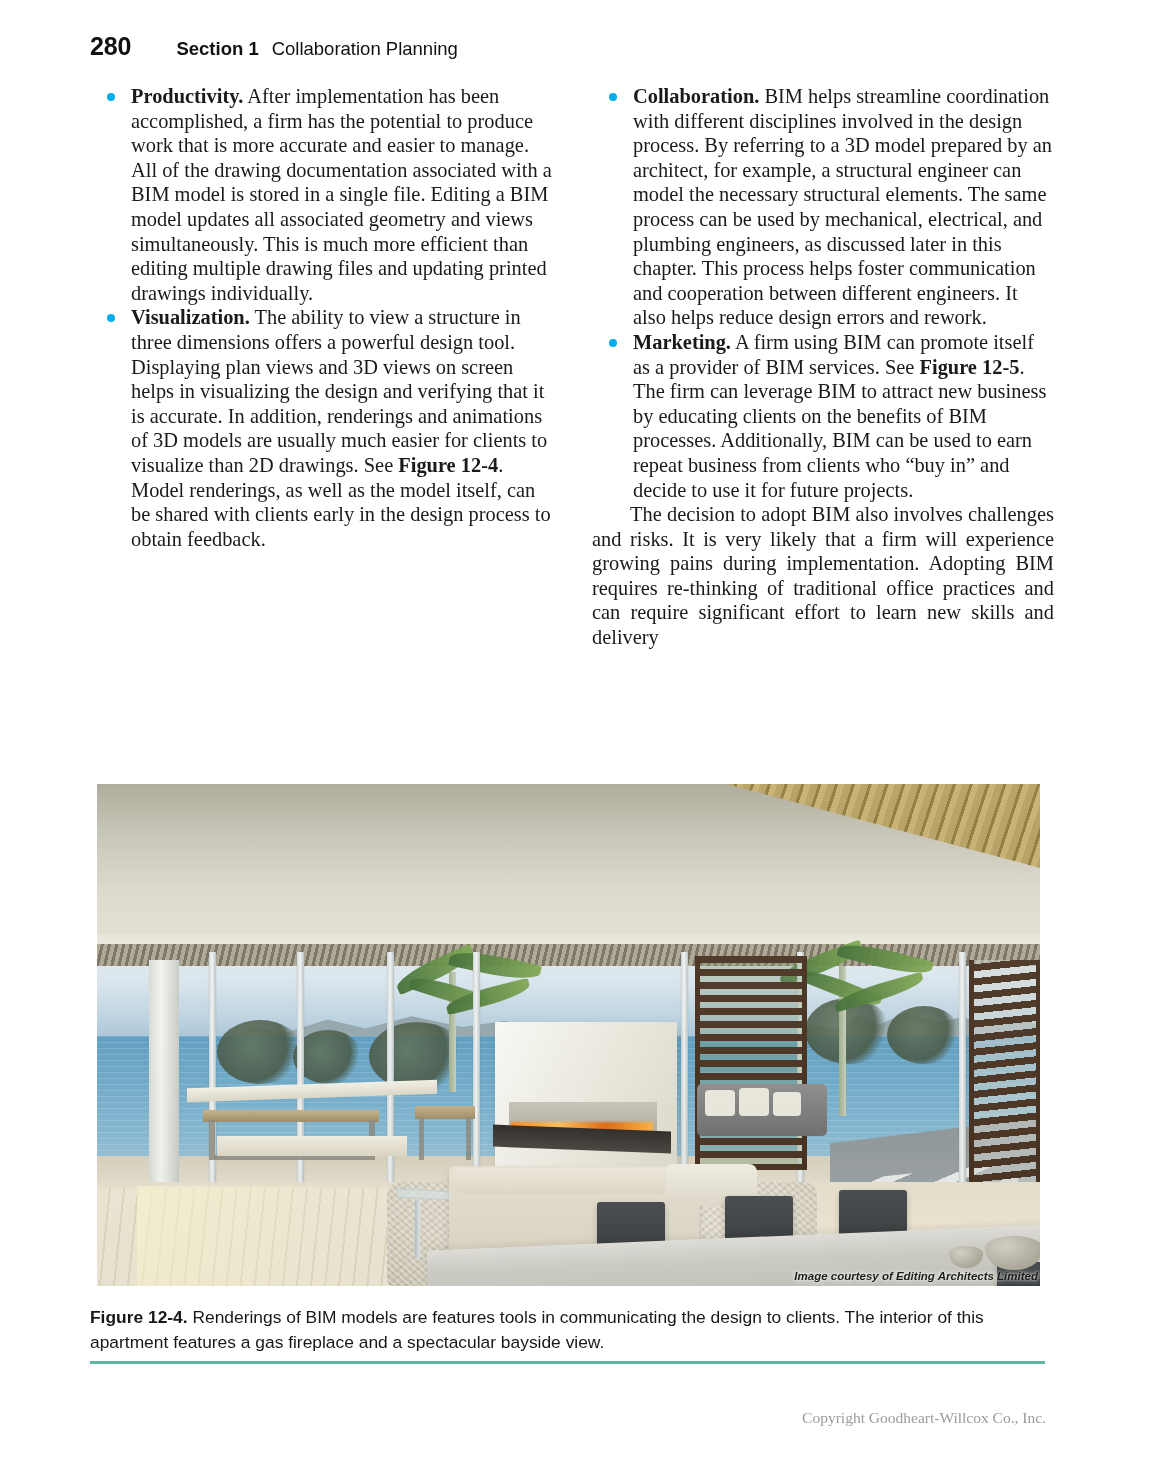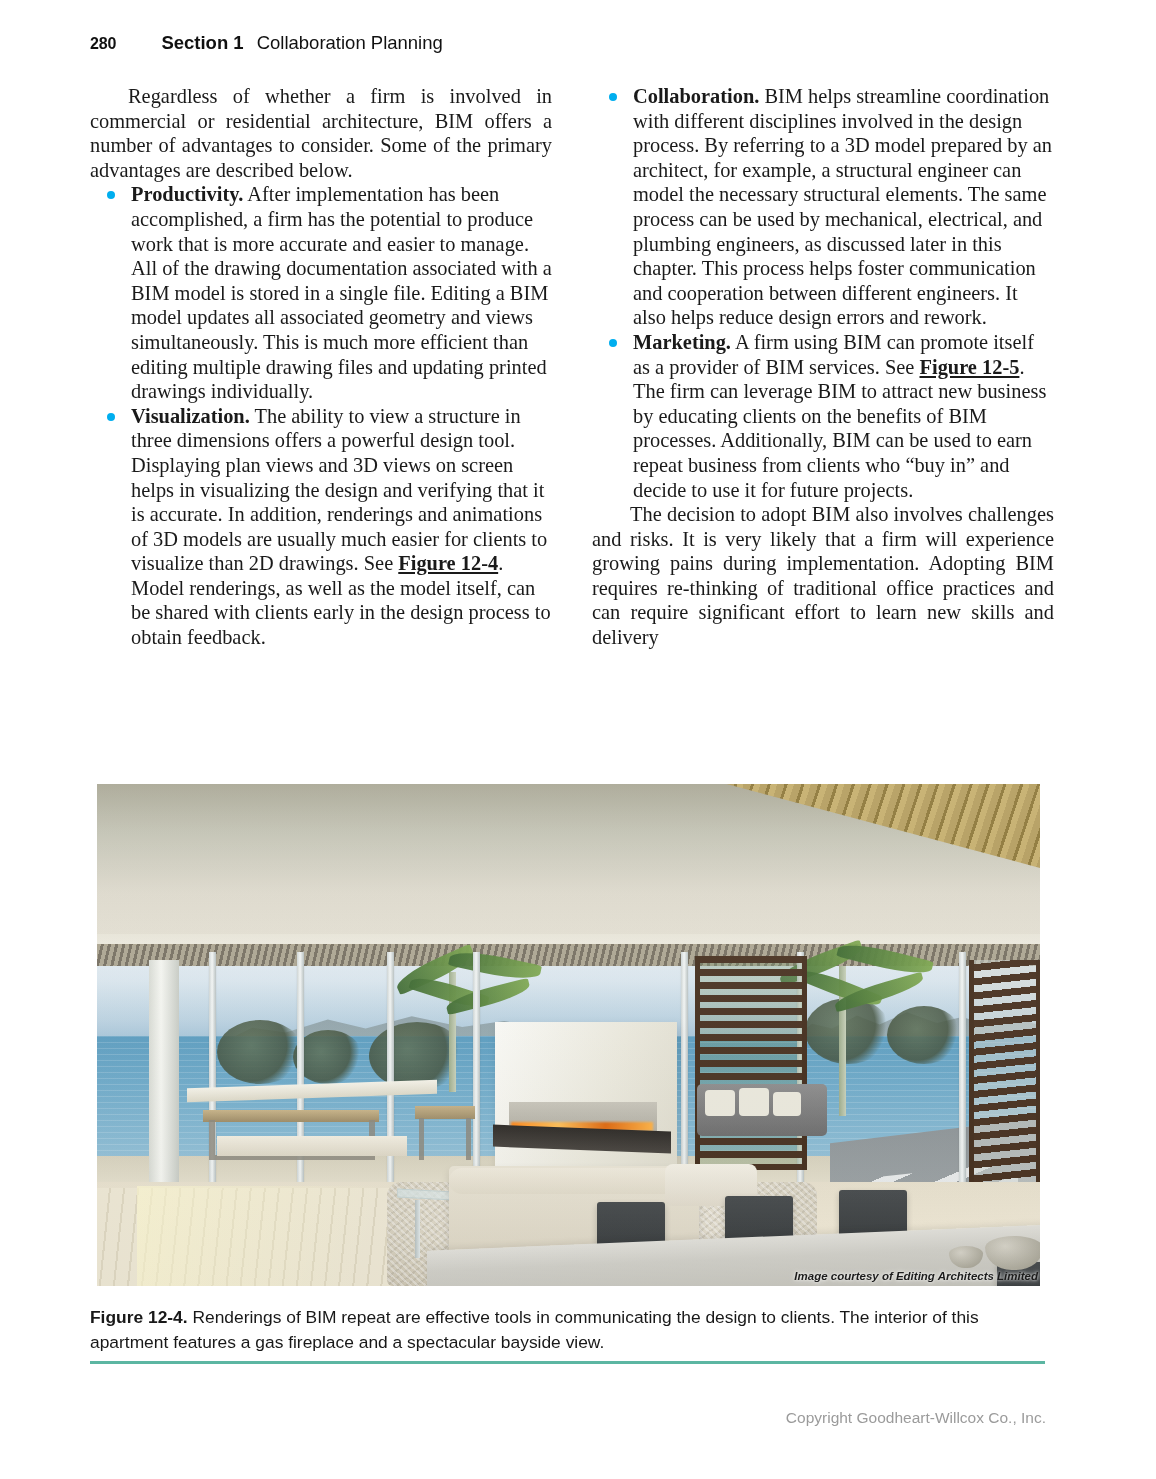--- a/index.html
+++ b/index.html
@@ -25,21 +25,21 @@
     left: 90px;
     width: 980px;
     height: 26px;
     display: flex;
     align-items: baseline;
     font-family: "Liberation Sans", "DejaVu Sans", sans-serif;
     white-space: nowrap;
   }
   .rh-page-number {
     font-weight: bold;
-    font-size: 16px;
+    font-size: 25px;
     letter-spacing: -0.1px;
     color: #111;
   }
   .rh-section {
     font-weight: bold;
     font-size: 18.5px;
     margin-left: 45px;
     color: #111;
   }
   .rh-title {
@@ -90,21 +90,21 @@
     left: 17px;
     top: 9px;
     width: 8px;
     height: 8px;
     border-radius: 50%;
     background: #00AEEF;
   }
   .lead-term {
     font-weight: bold;
   }
-  .inline-bold { font-weight: bold; text-decoration: underline; }
+  .inline-bold { font-weight: bold; }
 
   
   .figure-block {
     position: absolute;
     top: 784px;
     left: 97px;
     width: 943px;
   }
   .figure-image {
     position: relative;
@@ -479,39 +479,38 @@
     background: #5cb6a2;
   }
 
   
   .footer-copyright {
     position: absolute;
     top: 1409px;
     left: 0;
     width: 1046px;
     text-align: right;
-    font-family: Liberation Sans, sans-serif;
+    font-family: Liberation Serif, serif;
     font-size: 15.5px;
     color: #9b9b9b;
   }
 </style>
 </head>
 <body>
 
 <div class="running-head">
   <span class="rh-page-number">280</span>
   <span class="rh-section">Section 1</span>
   <span class="rh-title">Collaboration Planning</span>
 </div>
 
 <div class="columns">
 
   <div class="col">
 
-    <p class="body-para">Regardless of whether a firm is involved in commercial or residential architecture, BIM offers a number of advantages to consider. Some of the primary advantages are described below.</p>
 
     <ul class="bullets">
 
       <li>
         <span class="bullet-dot"></span>
         <span class="lead-term">Productivity.</span><span> After implementation has been accomplished, a firm has the potential to produce work that is more accurate and easier to manage. All of the drawing documentation associated with a BIM model is stored in a single file. Editing a BIM model updates all associated geometry and views simultaneously. This is much more efficient than editing multiple drawing files and updating printed drawings individually.</span>
       </li>
 
       <li>
         <span class="bullet-dot"></span>
@@ -623,17 +622,17 @@
     <div class="bowl" style="left:852px; top:462px; width:34px; height:22px;"></div>
     <div class="bowl" style="left:888px; top:452px; width:58px; height:34px;"></div>
 
     <div class="img-soft"></div>
 
     <div class="image-credit">Image courtesy of Editing Architects Limited</div>
   </div>
 </div>
 
 <div class="figure-caption">
-  <span class="fig-label">Figure 12-4.</span><span> Renderings of BIM repeat are effective tools in communicating the design to clients. The interior of this apartment features a gas fireplace and a spectacular bayside view.</span>
+  <span class="fig-label">Figure 12-4.</span><span> Renderings of BIM models are features tools in communicating the design to clients. The interior of this apartment features a gas fireplace and a spectacular bayside view.</span>
 </div>
 <div class="caption-rule"></div>
 
 <div class="footer-copyright">Copyright Goodheart-Willcox Co., Inc.</div>
 
 </body></html>

